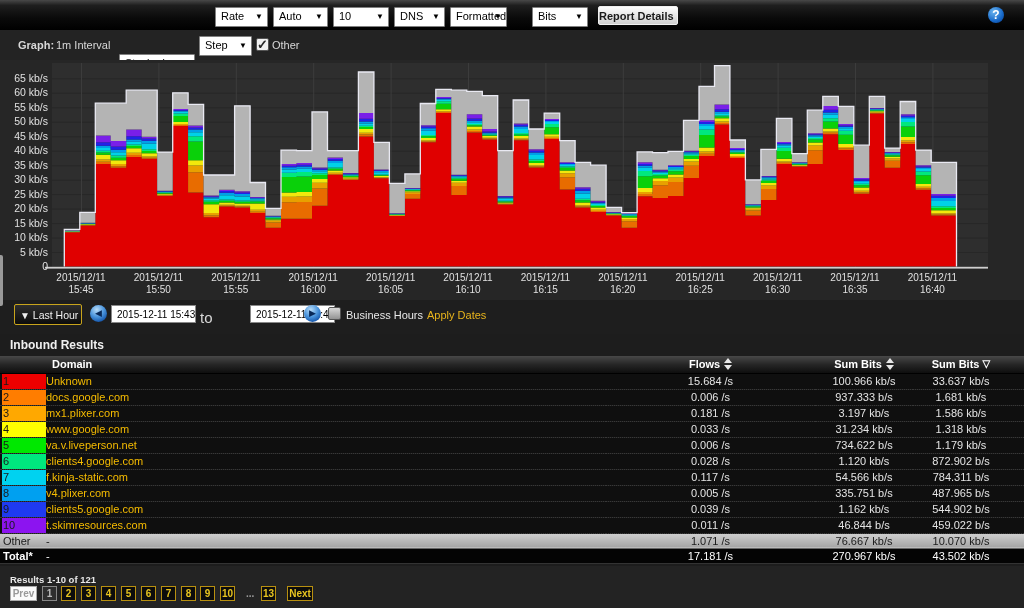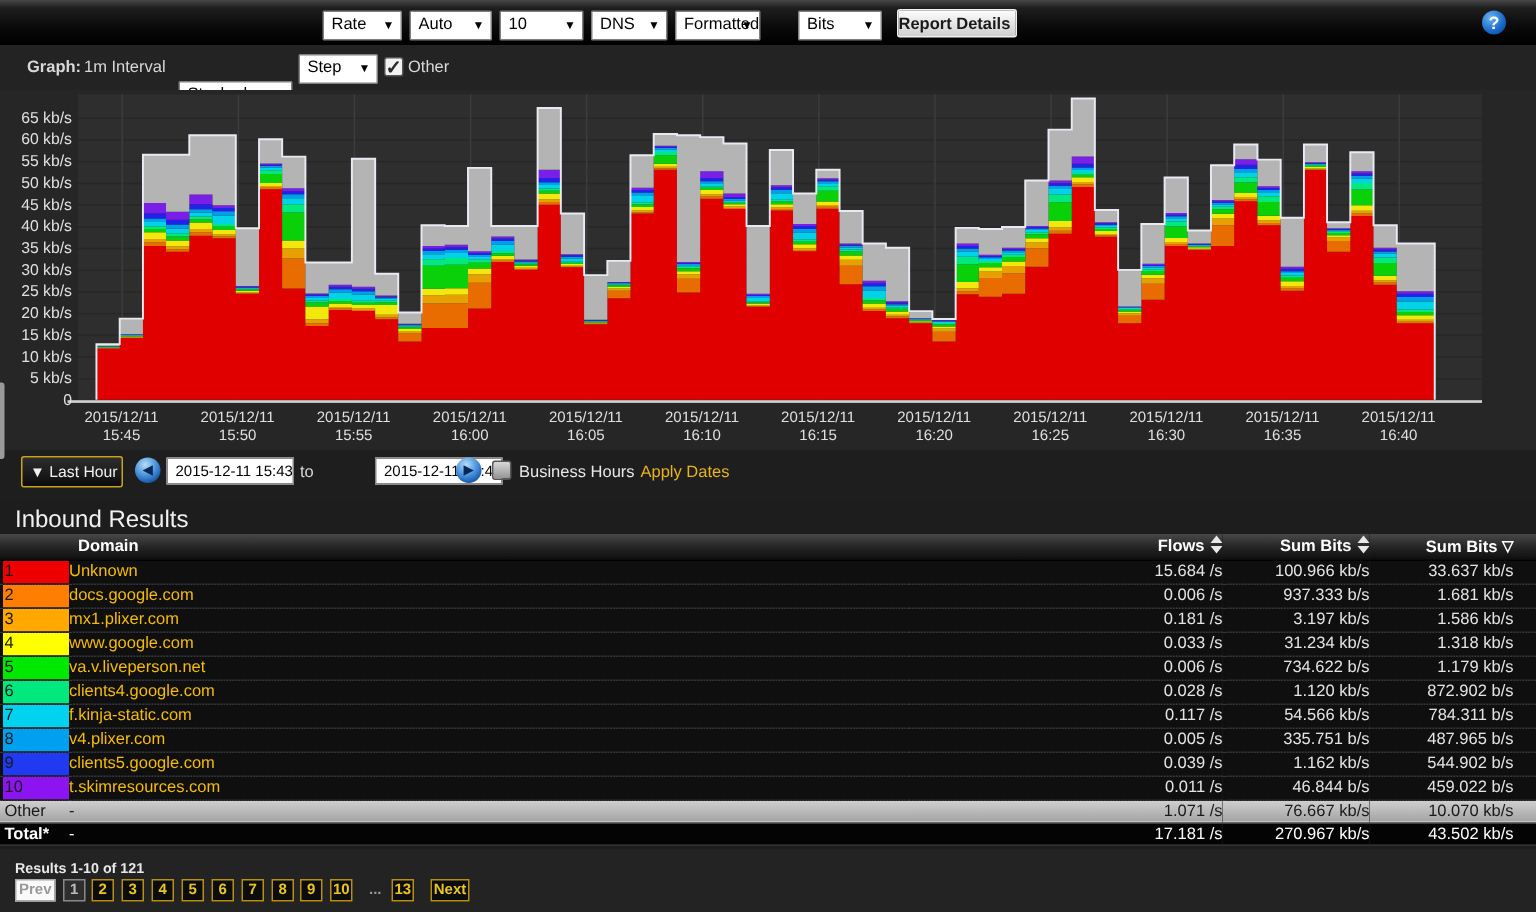--- a/index.html
+++ b/index.html
@@ -11,31 +11,31 @@
 .btn-rd{position:absolute;left:598px;top:6px;width:80px;height:19px;background:linear-gradient(#fdfdfd,#cfcfcf);border:1px solid #f0f0f0;border-radius:2px;color:#1a1a1a;font-size:11px;font-weight:bold;text-align:left;padding-top:3px}
 .qm{position:absolute;left:988px;top:7px;width:16px;height:16px;border-radius:8px;background:radial-gradient(circle at 35% 30%,#6ab4f0,#1668c8 60%,#0a3c8c);color:#fff;font-size:12px;font-weight:bold;text-align:center;line-height:16px}
 .row2{position:absolute;left:0;top:30px;width:1024px;height:30px;background:#232323}
 .row2 .lbl{position:absolute;top:9px;color:#d8d8d8;font-size:11px}
 .chart{position:absolute;left:0;top:60px;width:1024px;height:240px;background:#262626}
 .ctl{position:absolute;left:0;top:300px;width:1024px;height:34px;background:#1e1e1e}
 .lasthour{position:absolute;left:14px;top:4px;width:68px;height:21px;background:linear-gradient(#2e2e2e,#0c0c0c);border:1px solid #c8a41c;border-radius:2px;color:#f0f0f0;font-size:10.5px;padding:4px 0 0 5px;white-space:nowrap}
 .cir{position:absolute;top:5px;width:17px;height:17px;border-radius:9px;background:radial-gradient(circle at 40% 28%,#b8dcf8,#4a94dc 45%,#1a5cb0 75%,#0a3c8c);color:#082858;text-align:center;line-height:17px;font-size:9px}
 .din{position:absolute;top:5px;width:85px;height:18px;background:#fff;border:1px solid #888;font-size:10px;color:#000;padding:0 0 0 5px;font-weight:normal;font-family:"Liberation Sans",sans-serif}
 .cbx{position:absolute;left:328px;top:7px;width:13px;height:13px;background:linear-gradient(#d8d8d8,#939393);border:1px solid #555;border-radius:2px}
-.inb{position:absolute;left:10px;top:338px;color:#f0f0f0;font-size:16px;font-weight:normal}
+.inb{position:absolute;left:10px;top:338px;color:#f0f0f0;font-size:12px;font-weight:bold}
 table.t{position:absolute;left:0;top:356px;width:1024px;border-collapse:collapse;font-size:11px;table-layout:fixed}
 table.t td{height:15px;padding:0;border-bottom:1px dotted #383838;white-space:nowrap;overflow:hidden;background:#0f0f0f}
 table.t tr.hd td{height:17px;background:linear-gradient(#484848,#262626 50%,#0e0e0e);border-bottom:1px solid #000;color:#fff;font-weight:bold}
 .sa{display:inline-block;vertical-align:middle;margin:-2px 0 0 4px}
 .sa b{display:block;width:0;height:0;border-left:4px solid transparent;border-right:4px solid transparent}
 .sa b.u{border-bottom:5px solid #e8e8e8;margin-bottom:2px}
 .sa b.d{border-top:5px solid #e8e8e8}
 td.rk{width:46px;color:#1a1a1a;padding-left:2px;font-size:11px}
 td.dm{color:#f6bc00;padding-left:4px}
-td.v{color:#e4e4e4;text-align:right;padding-right:0}
+td.v{color:#e4e4e4;text-align:center;padding-right:0}
 table.t td.v:last-child{padding-right:15px}
 tr.oth td{background:linear-gradient(#d0d0d0,#a4a4a4);color:#1a1a1a;border-bottom:1px solid #666}
 tr.tot td{background:#040404;color:#fff;border-bottom:1px solid #333}
 .foot{position:absolute;left:0;top:566px;width:1024px;height:42px;background:#232323}
 .res{position:absolute;left:10px;top:8px;color:#e8e8e8;font-size:9.5px;font-weight:bold}
 .pg{position:absolute;top:20px;height:15px;min-width:15px;background:#0c0c0c;border:1px solid #b89010;color:#e8c520;font-size:10px;font-weight:bold;text-align:center;line-height:13px;padding:0 1px}
 .pgp{background:#fafafa;border:1px solid #aaa;color:#999}
 .pg1{background:#2e2e2e;border:1px solid #888;color:#bbb}
 .sidegrip{position:absolute;left:0;top:255px;width:3px;height:51px;background:#9a9a9a;border-radius:0 2px 2px 0}
 </style>
@@ -137,21 +137,21 @@
 <text x="855.0" y="281" fill="#e0e0e0" font-size="10" font-family="Liberation Sans" text-anchor="middle">2015/12/11</text>
 <text x="855.0" y="293" fill="#e0e0e0" font-size="10" font-family="Liberation Sans" text-anchor="middle">16:35</text>
 <text x="932.4" y="281" fill="#e0e0e0" font-size="10" font-family="Liberation Sans" text-anchor="middle">2015/12/11</text>
 <text x="932.4" y="293" fill="#e0e0e0" font-size="10" font-family="Liberation Sans" text-anchor="middle">16:40</text>
 </svg>
 </div>
 <div class="ctl">
   <div class="lasthour"><span style="font-size:10px">▼</span> Last Hour</div>
   <div class="cir" style="left:90px">◀</div>
   <input class="din" style="left: 111px;" value="2015-12-11 15:43">
-  <div style="position:absolute;left:200px;top:9px;color:#d8d8d8;font-size:11px">to</div>
+  <div style="position:absolute;left:200px;top:9px;color:#d8d8d8;font-size:15px">to</div>
   <input class="din" style="left: 213px; margin-left: 37px;" value="2015-12-11 16:43">
   <div class="cir" style="left:304px">▶</div>
   <div class="cbx"></div>
   <div style="position:absolute;left:346px;top:9px;color:#e8e8e8;font-size:11px">Business Hours</div>
   <div style="position:absolute;left:427px;top:9px;color:#e8b41c;font-size:11px">Apply Dates</div>
 </div>
 <div class="inb">Inbound Results</div>
 <table class="t">
 <colgroup>
       <col style="width:46px">

